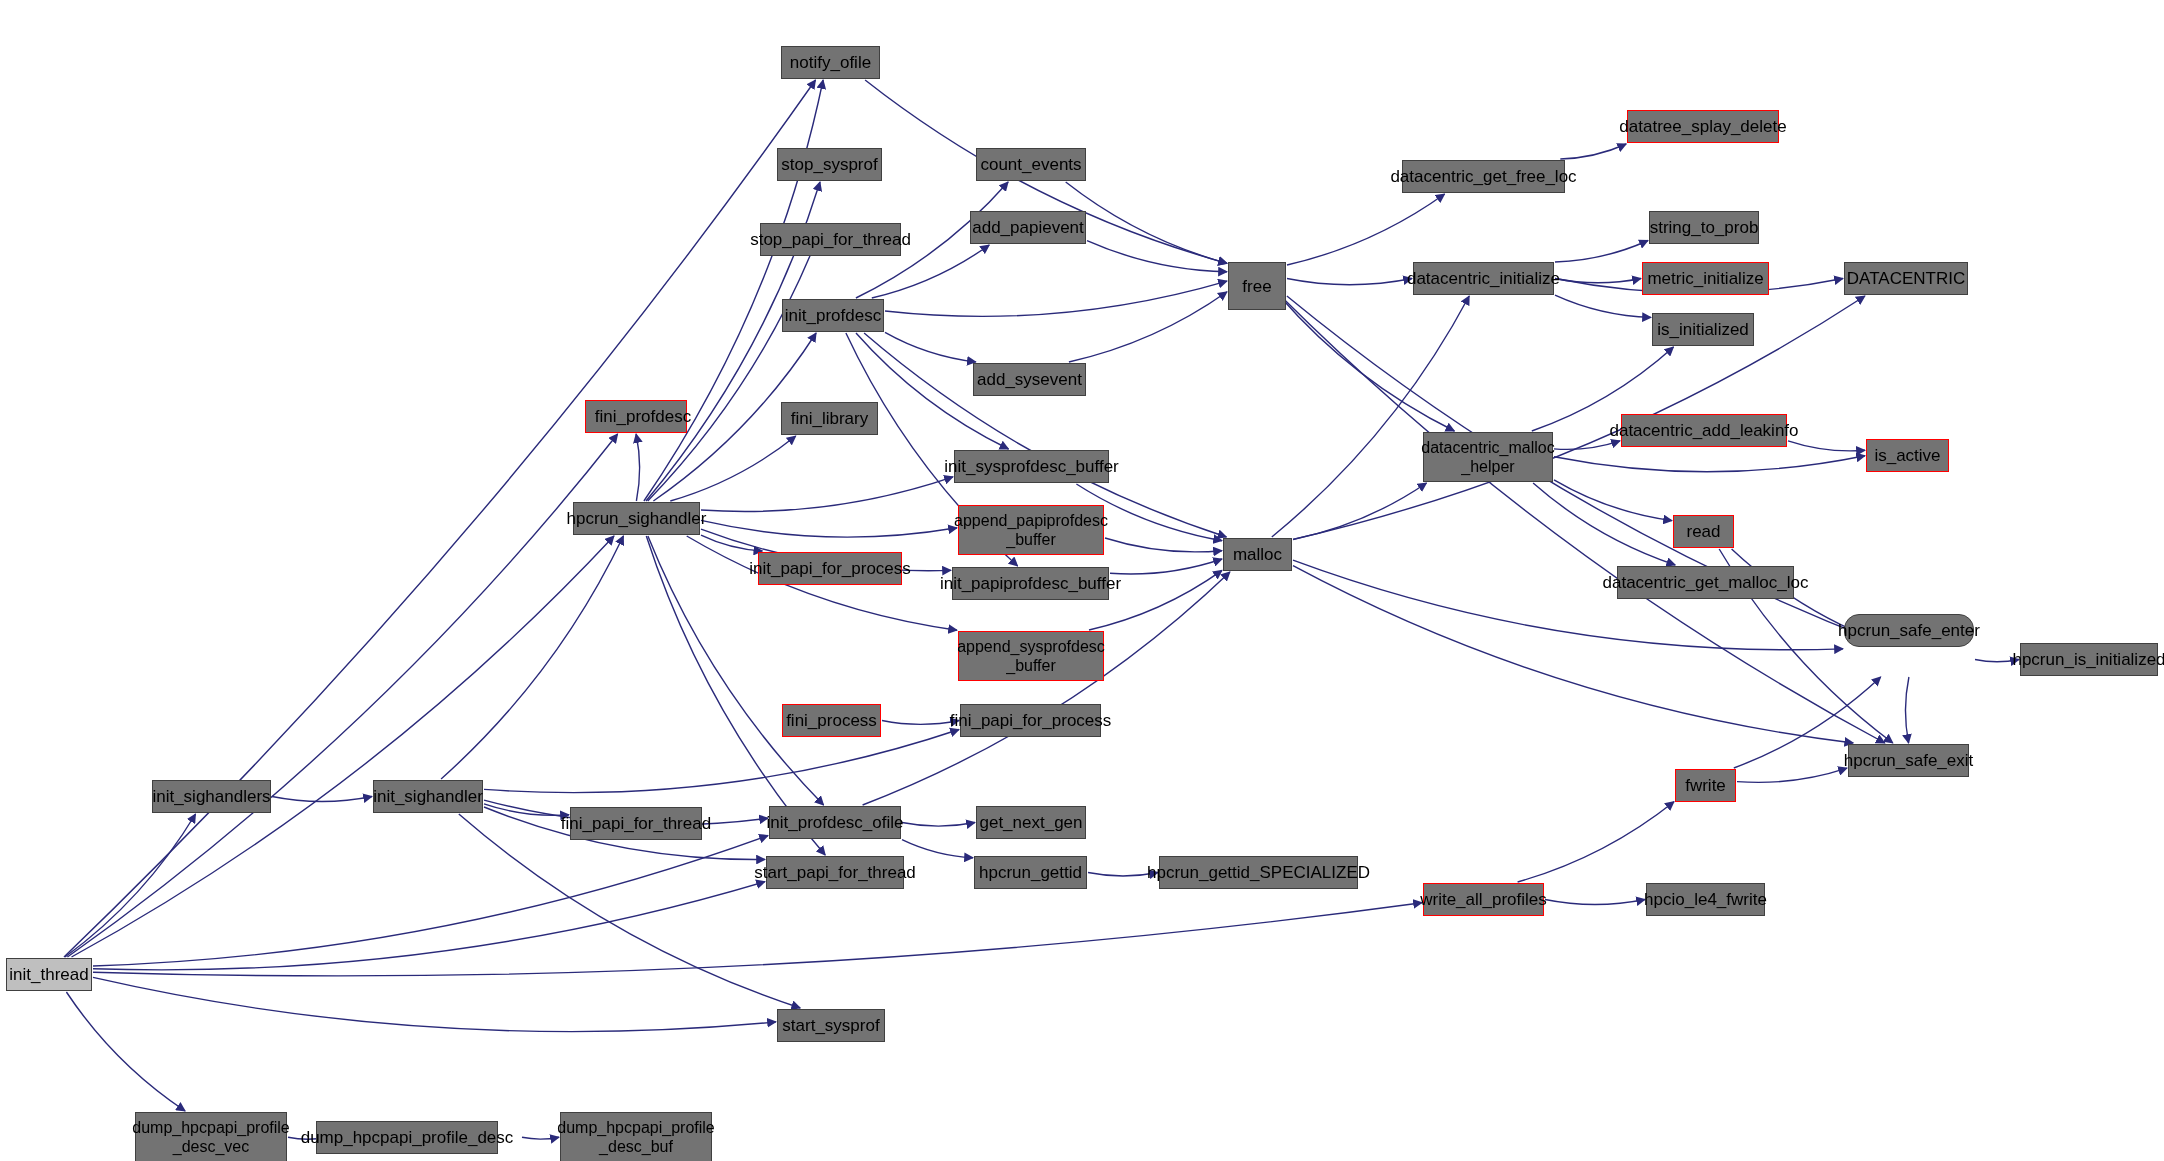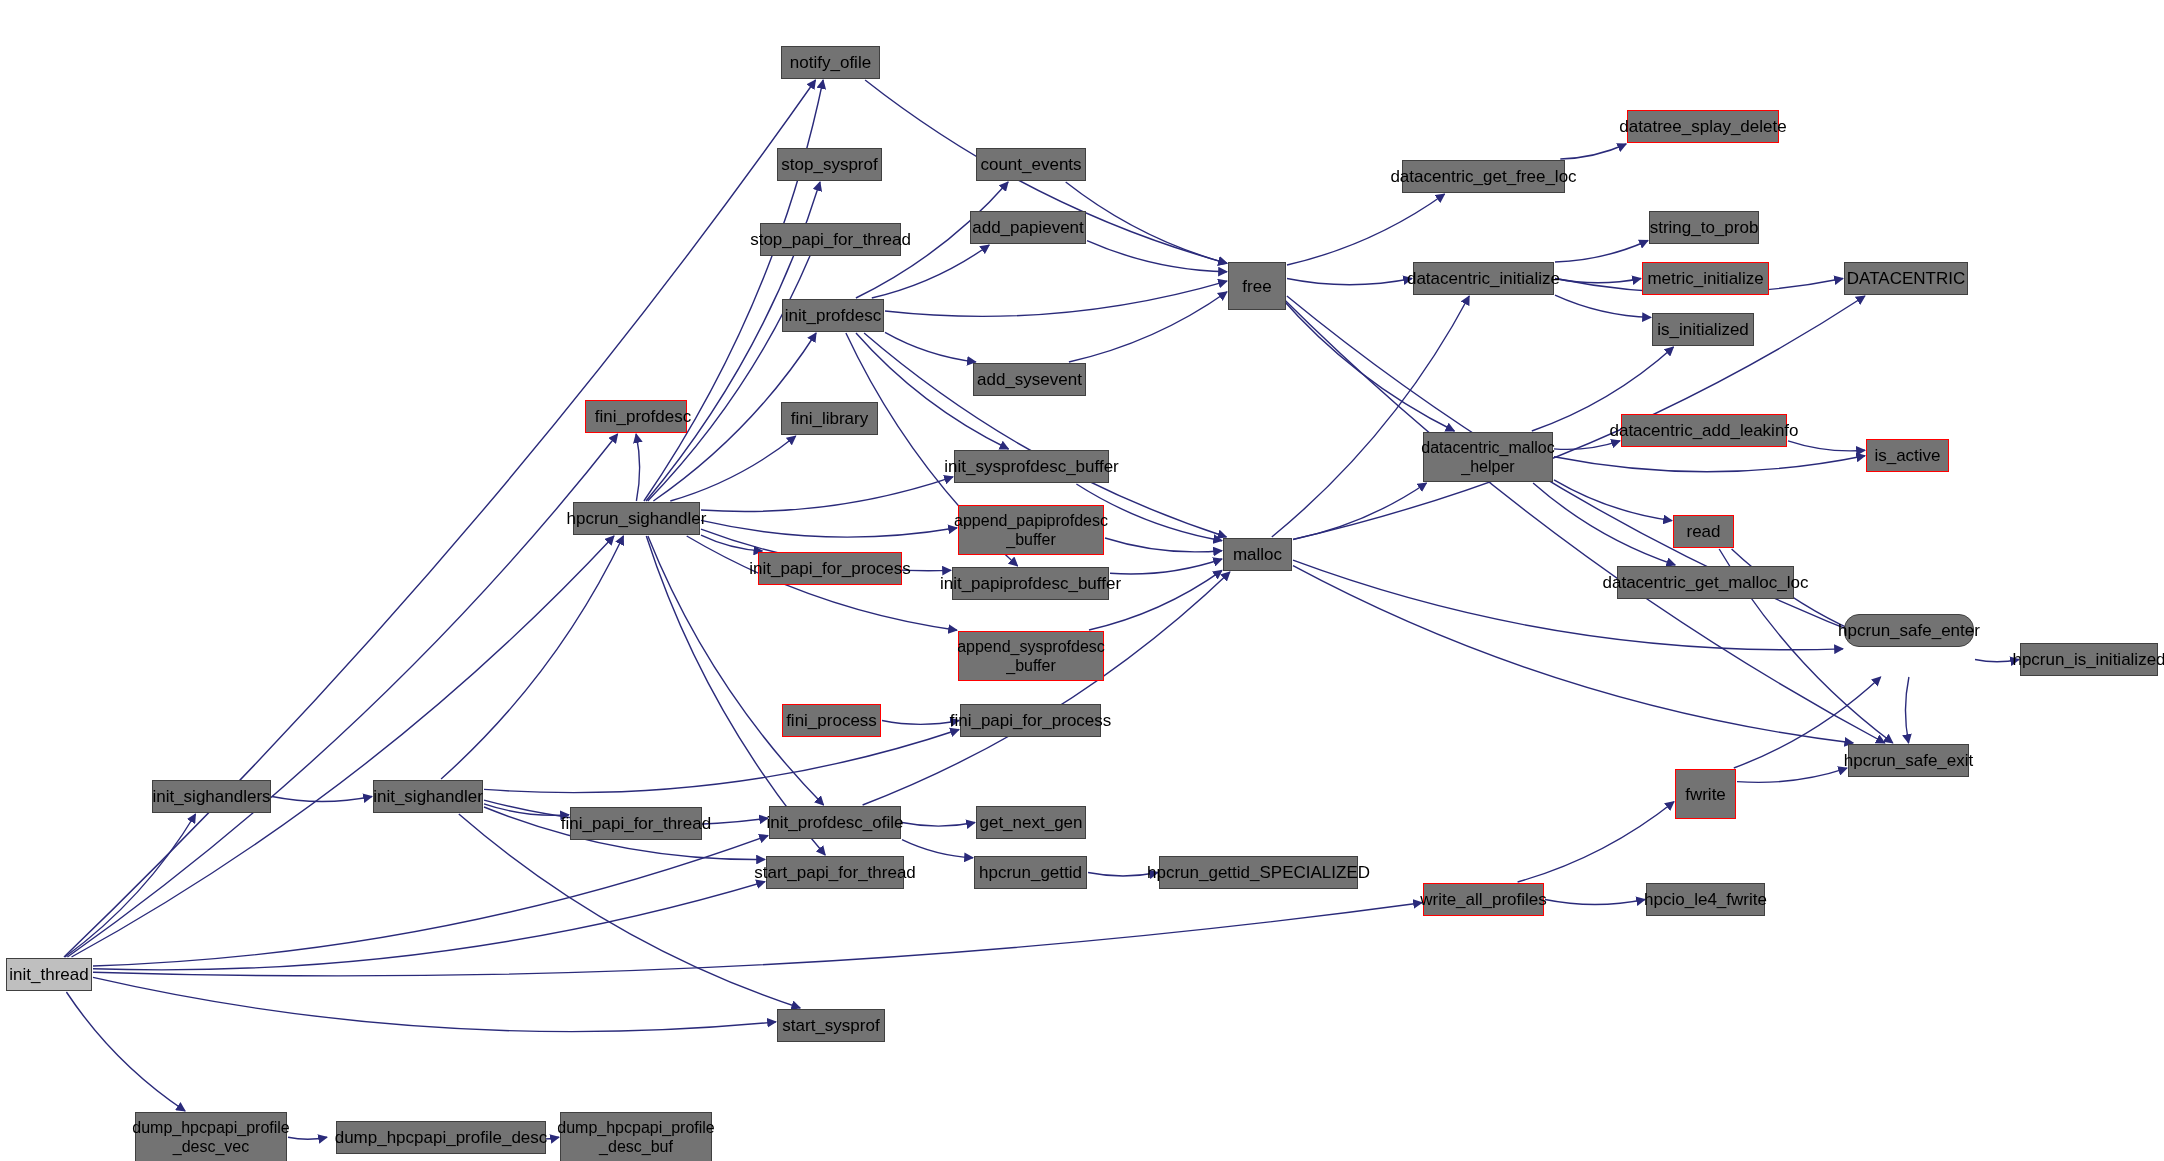--- a/index.html
+++ b/index.html
@@ -106,21 +106,21 @@
         <path d="M 1975.0 659.5 Q 1997.0 663.9 2019.0 659.5" marker-end="url(#arrow)"></path>
         <path d="M 1908.9 677.0 Q 1902.2 710.0 1908.6 743.0" marker-end="url(#arrow)"></path>
       </g>
   </svg>
   <div id="node-layer">
       <div class="node cur" style="left: 6px; top: 958px; width: 86px; height: 33px;">init_thread</div>
       <div class="node" style="left: 152px; top: 780px; width: 119px; height: 33px;">init_sighandlers</div>
       <div class="node" style="left: 373px; top: 780px; width: 110px; height: 33px;">init_sighandler</div>
       <div class="node" style="left: 135px; top: 1112px; width: 152px; height: 50px; font-size: 16px;">dump_hpcpapi_profile
 _desc_vec</div>
-      <div class="node" style="left: 336px; top: 1121px; width: 210px; height: 33px; text-align: center;">dump_hpcpapi_profile_desc</div>
+      <div class="node" style="left: 316px; top: 1121px; width: 182px; height: 33px; text-align: center;">dump_hpcpapi_profile_desc</div>
       <div class="node" style="left: 560px; top: 1112px; width: 152px; height: 50px; font-size: 16px;">dump_hpcpapi_profile
 _desc_buf</div>
       <div class="node" style="left: 570px; top: 807px; width: 132px; height: 33px;">fini_papi_for_thread</div>
       <div class="node" style="left: 573px; top: 502px; width: 127px; height: 33px;">hpcrun_sighandler</div>
       <div class="node red" style="left: 585px; top: 400px; width: 102px; height: 33px; padding-left: 20px;">fini_profdesc</div>
       <div class="node red" style="left: 758px; top: 552px; width: 144px; height: 33px;">init_papi_for_process</div>
       <div class="node" style="left: 781px; top: 402px; width: 97px; height: 33px;">fini_library</div>
       <div class="node" style="left: 782px; top: 299px; width: 102px; height: 33px;">init_profdesc</div>
       <div class="node" style="left: 760px; top: 199px; width: 141px; height: 33px; margin-top: 24px;">stop_papi_for_thread</div>
       <div class="node" style="left: 777px; top: 148px; width: 105px; height: 33px;">stop_sysprof</div>
@@ -146,21 +146,21 @@
       <div class="node" style="left: 1223px; top: 538px; width: 69px; height: 33px;">malloc</div>
       <div class="node red" style="left: 1423px; top: 883px; width: 121px; height: 33px;">write_all_profiles</div>
       <div class="node" style="left: 1646px; top: 883px; width: 119px; height: 33px;">hpcio_le4_fwrite</div>
       <div class="node" style="left: 1402px; top: 160px; width: 163px; height: 33px;">datacentric_get_free_loc</div>
       <div class="node" style="left: 1413px; top: 262px; width: 141px; height: 33px;">datacentric_initialize</div>
       <div class="node" style="left: 1423px; top: 432px; width: 130px; height: 50px; font-size: 16px;">datacentric_malloc
 _helper</div>
       <div class="node" style="left: 1617px; top: 566px; width: 177px; height: 33px;">datacentric_get_malloc_loc</div>
       <div class="node red" style="left: 1621px; top: 414px; width: 166px; height: 33px;">datacentric_add_leakinfo</div>
       <div class="node red" style="left: 1673px; top: 515px; width: 61px; height: 33px;">read</div>
-      <div class="node red" style="left: 1675px; top: 769px; width: 61px; height: 50px;">fwrite</div>
+      <div class="node red" style="left: 1675px; top: 769px; width: 61px; height: 33px;">fwrite</div>
       <div class="node red" style="left: 1627px; top: 110px; width: 152px; height: 33px;">datatree_splay_delete</div>
       <div class="node" style="left: 1649px; top: 211px; width: 110px; height: 33px;">string_to_prob</div>
       <div class="node red" style="left: 1642px; top: 262px; width: 127px; height: 33px;">metric_initialize</div>
       <div class="node" style="left: 1652px; top: 313px; width: 102px; height: 33px;">is_initialized</div>
       <div class="node" style="left: 1844px; top: 262px; width: 124px; height: 33px;">DATACENTRIC</div>
       <div class="node red" style="left: 1866px; top: 439px; width: 83px; height: 33px;">is_active</div>
       <div class="node" style="left: 1844px; top: 614px; width: 130px; height: 33px; border-radius: 15px;">hpcrun_safe_enter</div>
       <div class="node" style="left: 1848px; top: 744px; width: 121px; height: 33px;">hpcrun_safe_exit</div>
       <div class="node" style="left: 2020px; top: 643px; width: 138px; height: 33px;">hpcrun_is_initialized</div>
     </div>

